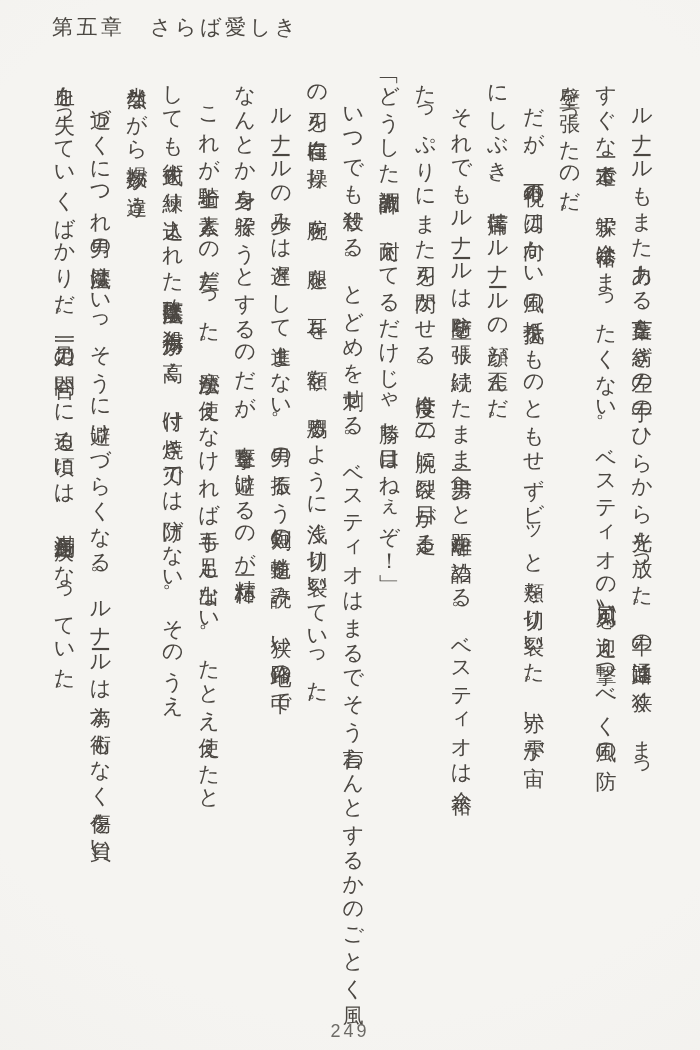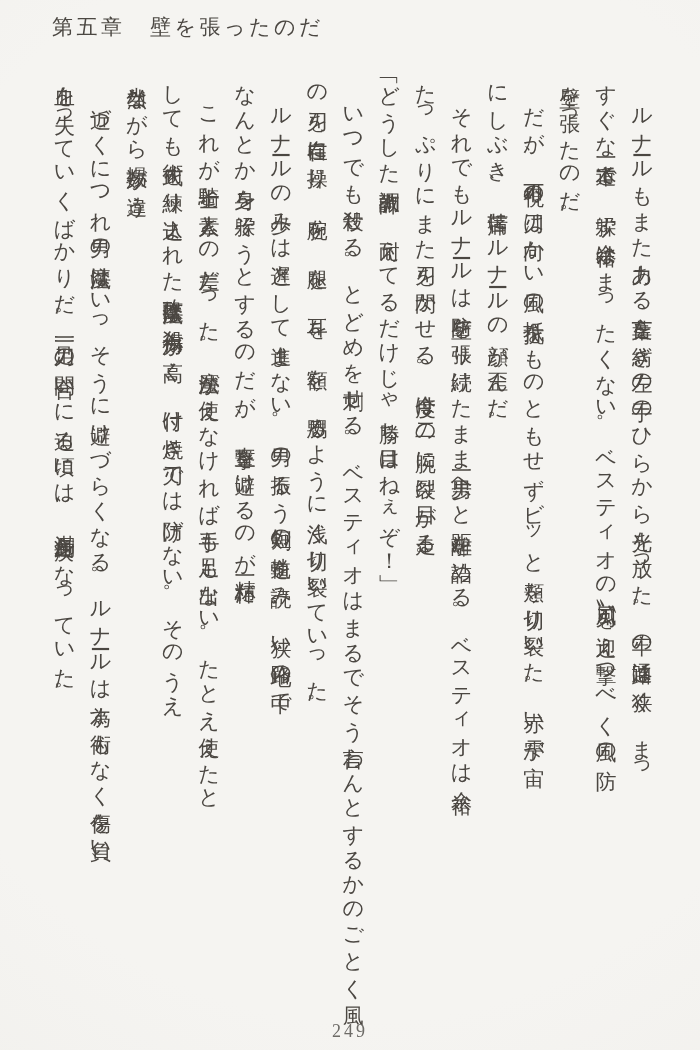--- a/index.html
+++ b/index.html
@@ -49,32 +49,32 @@
   .text-line {
     white-space: nowrap; 
   }
 
   .page-number {
     position: absolute;
     bottom: 8px;
     left: 0;
     width: 100%;
     text-align: center;
-    font-family: Liberation Serif, serif;
+    font-family: Liberation Sans, sans-serif;
     font-size: 18px;
     letter-spacing: 3px;
     color: var(--muted);
   }
 </style>
 </head>
 <body>
 
 <div class="book-page">
 
-  <div class="chapter-header">第五章　壁を張ったのだ</div>
+  <div class="chapter-header">第五章　さらば愛しき</div>
 
   <div class="page-body">
     <div class="text-line">　ルナールもまた力ある言葉を紡ぎ左の手のひらから光を放った。牢の通路は狭く、まっ</div>
     <div class="text-line">すぐな一本道で、躱す余裕はまったくない。ベスティオの〝風刃〟を迎え撃つべく風の防</div>
     <div class="text-line">壁を張ったのだ。</div>
     <div class="text-line">　だが、不可視の刃は向かい風の抵抗をものともせずビッと頬を切り裂いた。赤い雫が宙</div>
     <div class="text-line">にしぶき、苦痛にルナールの顔が歪んだ。</div>
     <div class="text-line">　それでもルナールは防壁を張り続けたまま一歩男へと距離を詰める。ベスティオは余裕</div>
     <div class="text-line">たっぷりにまた刃を閃かせる。今度は二の腕に裂け目が走る。</div>
     <div class="text-line">「どうした調教師！　耐えてるだけじゃ勝ち目はねぇぞ！」</div>

